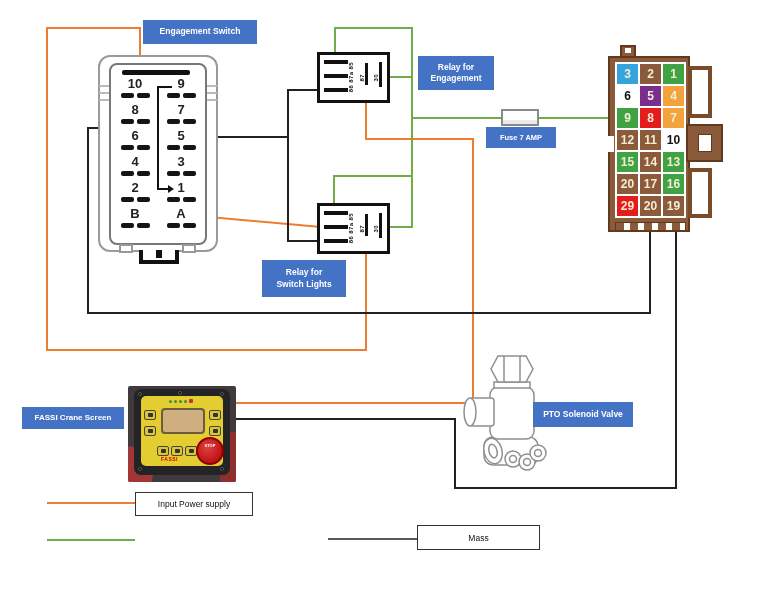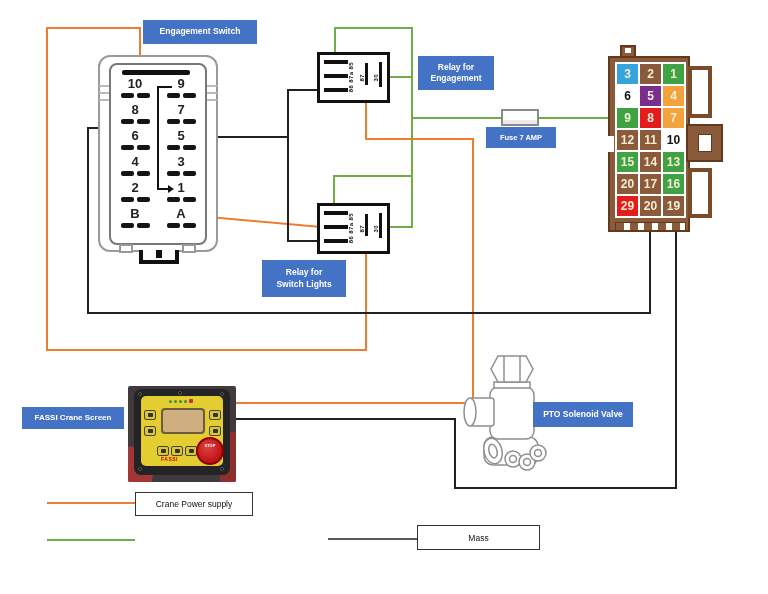--- a/index.html
+++ b/index.html
@@ -347,21 +347,21 @@
     </div>
   <div class="bluebox" style="left:533px;top:402px;width:100px;height:25px;">
       <span>PTO Solenoid Valve</span>
     </div>
   <div class="bluebox" style="left:22px;top:407px;width:102px;height:22px;font-size:8px;">
       <span>FASSI Crane Screen</span>
     </div>
 
   <div class="legend-line" style="left: 47px; top: 502px; width: 88px; background: rgb(237, 125, 49);"></div>
   <div class="legend-box" style="left:135px;top:492px;width:118px;height:24px;">
-      <span>Crane Power supply</span>
+      <span>Input Power supply</span>
     </div>
   <div class="legend-line" style="left: 47px; top: 539px; width: 88px; background: rgb(112, 173, 71);"></div>
   <div class="legend-line" style="left: 328px; top: 538px; width: 89px; background: rgb(89, 89, 89);"></div>
   <div class="legend-box" style="left:417px;top:525px;width:123px;height:25px;">
       <span>Mass</span>
     </div>
 
 </div>
 
 </body></html>

